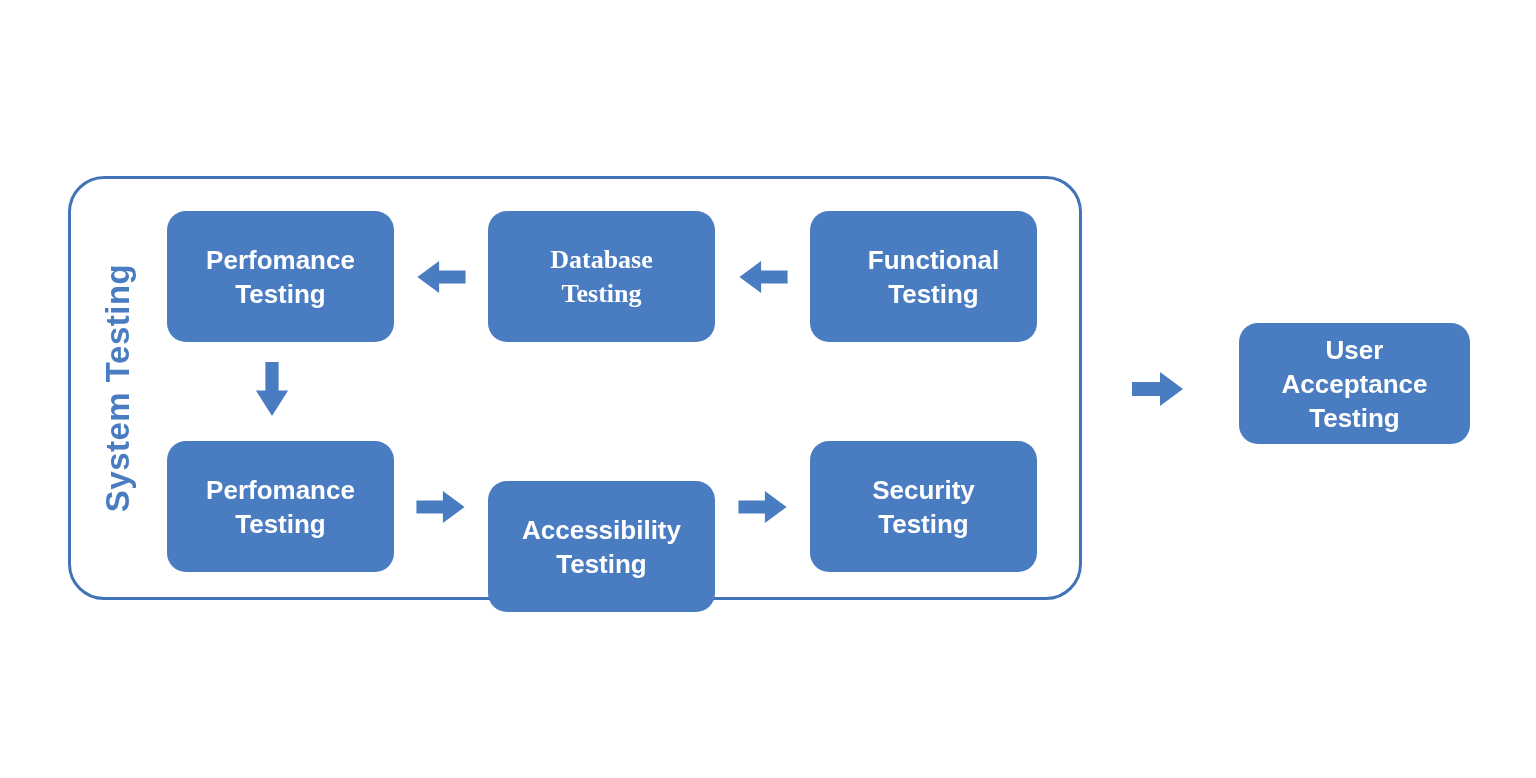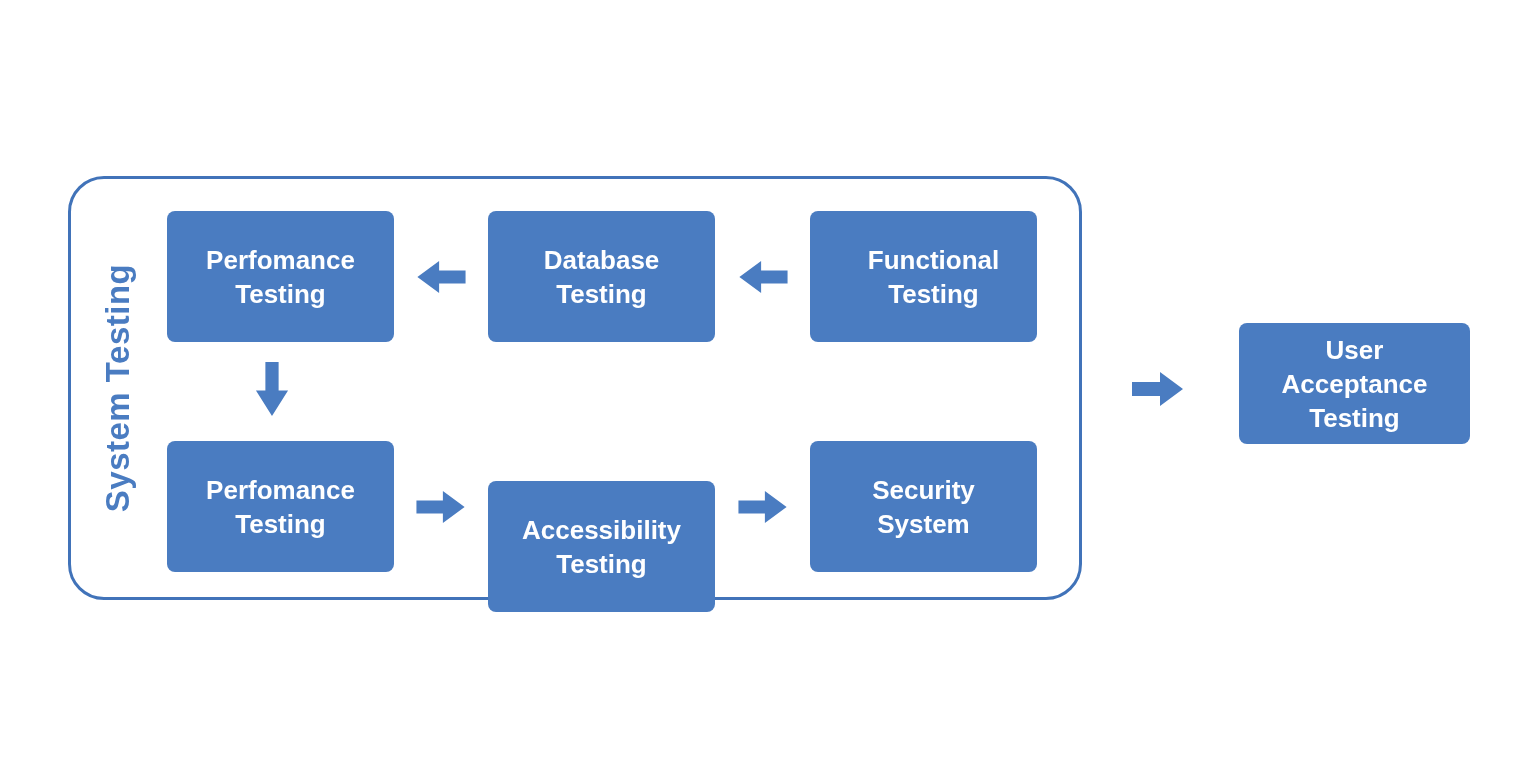--- a/index.html
+++ b/index.html
@@ -36,33 +36,33 @@
     white-space:nowrap;
     font-size:33px;
     font-weight:bold;
     letter-spacing:0.5px;
     color:var(--accent);
   }
   .node{
     position:absolute;
     width:227px;height:131px;
     background:var(--accent);
-    border-radius:8px;
+    border-radius:19px;
     display:flex;align-items:center;justify-content:center;
     text-align:center;
   }
   .node-label{
     color:var(--box-text);
     font-size:26px;
     font-weight:bold;
     line-height:34px;
     white-space:pre-line;
   }
   .n-perfomance{left:167px;top:211px;}
-  .n-database{left:488px;top:211px;}
+  .n-database{left:488px;top:211px;font-family:Liberation Serif, serif;}
   .n-functional{left:810px;top:211px;padding-left:20px;}
   .n-regression{left:167px;top:441px;}
   .n-accessibility{left:488px;top:441px;margin-top:40px;}
   .n-security{left:810px;top:441px;}
   .n-uat{left:1239px;top:323px;width:231px;height:121px;}
   .arrow{
     position:absolute;
     color:var(--accent);
     line-height:0;
   }
@@ -100,21 +100,21 @@
   <div class="node n-regression">
     <span class="node-label">Perfomance
 Testing</span>
   </div>
   <div class="node n-accessibility">
     <span class="node-label">Accessibility
 Testing</span>
   </div>
   <div class="node n-security">
     <span class="node-label">Security
-System</span>
+Testing</span>
   </div>
 
   <div class="node n-uat">
     <span class="node-label">User
 Acceptance
 Testing</span>
   </div>
 
   <div class="arrow a-left-1">
     <svg width="50" height="34" viewBox="0 0 52 36" aria-hidden="true">

